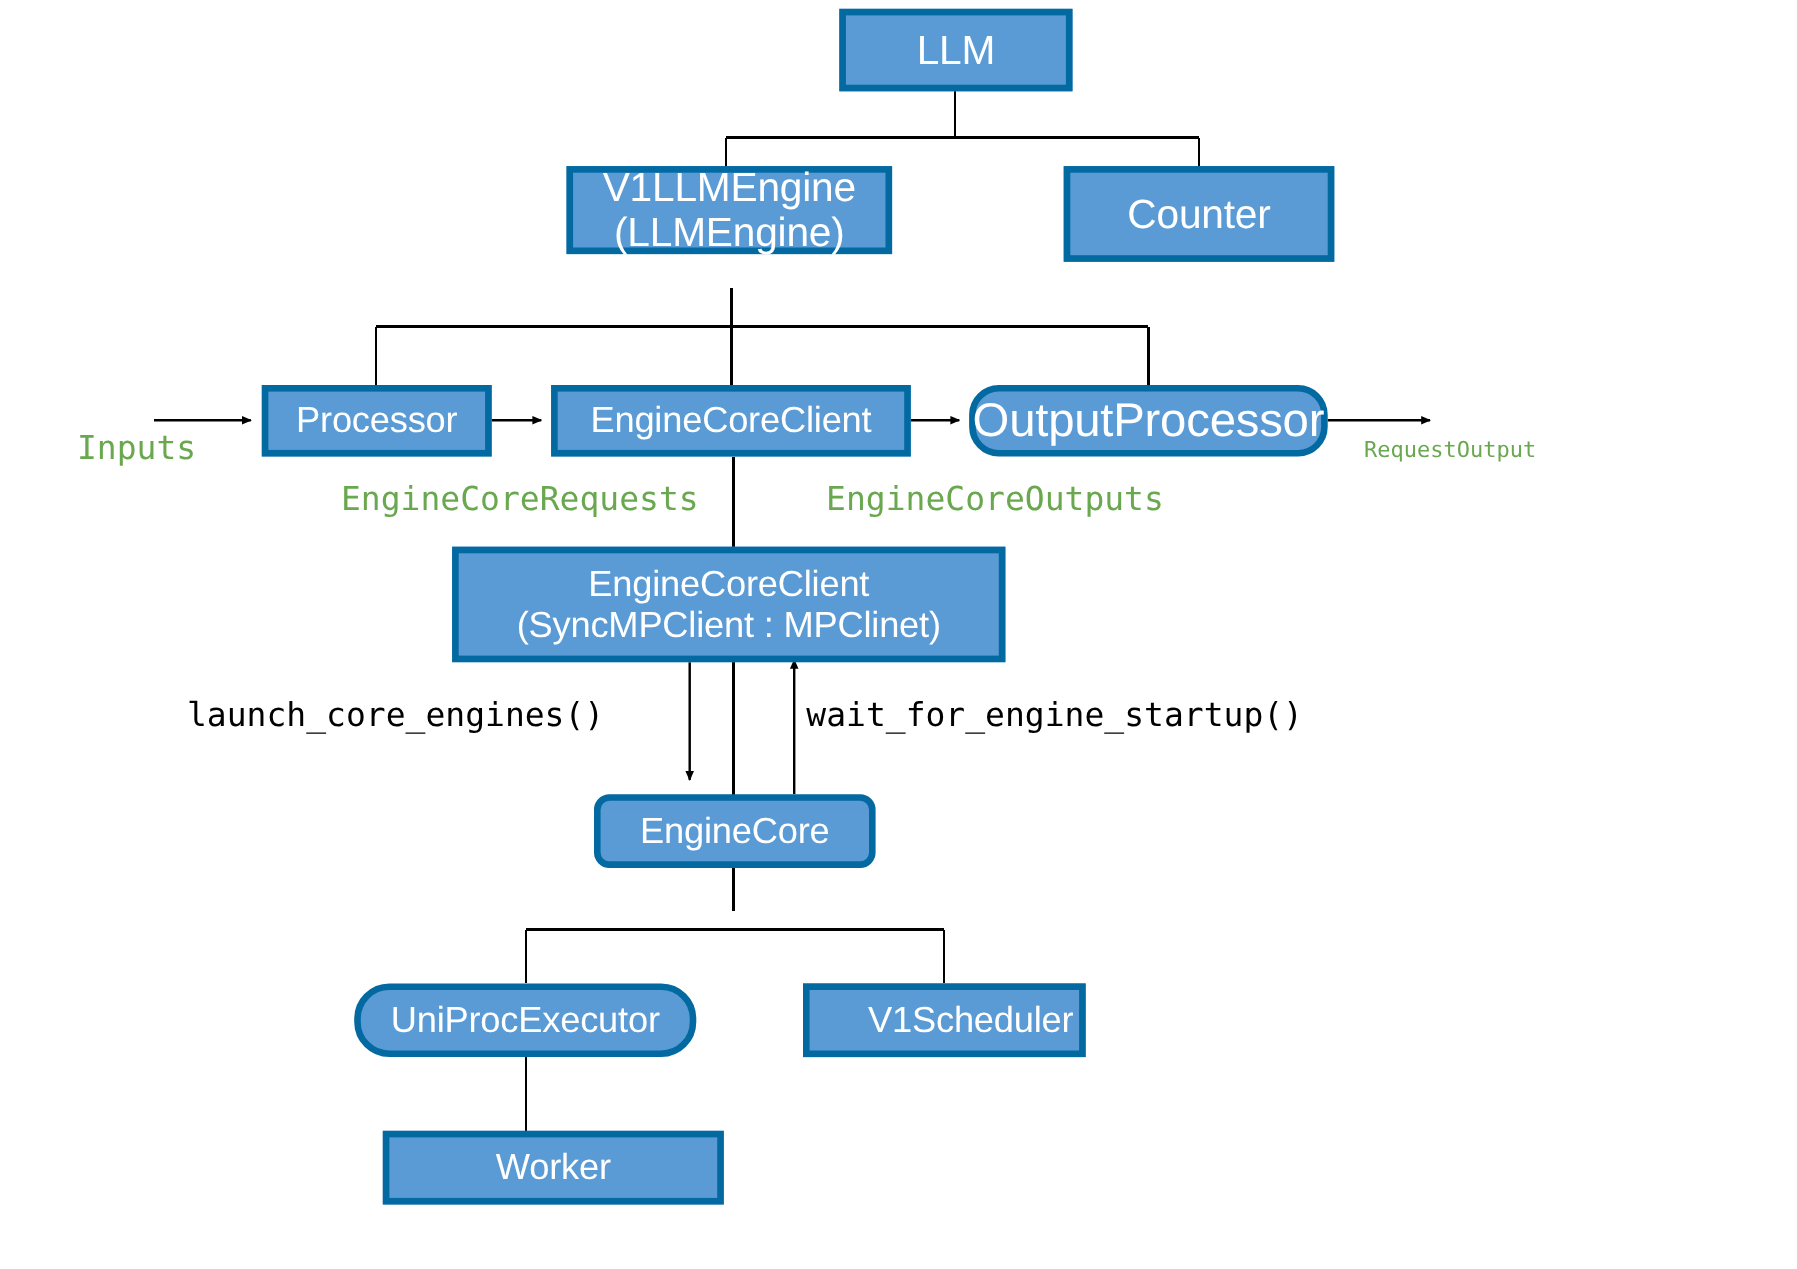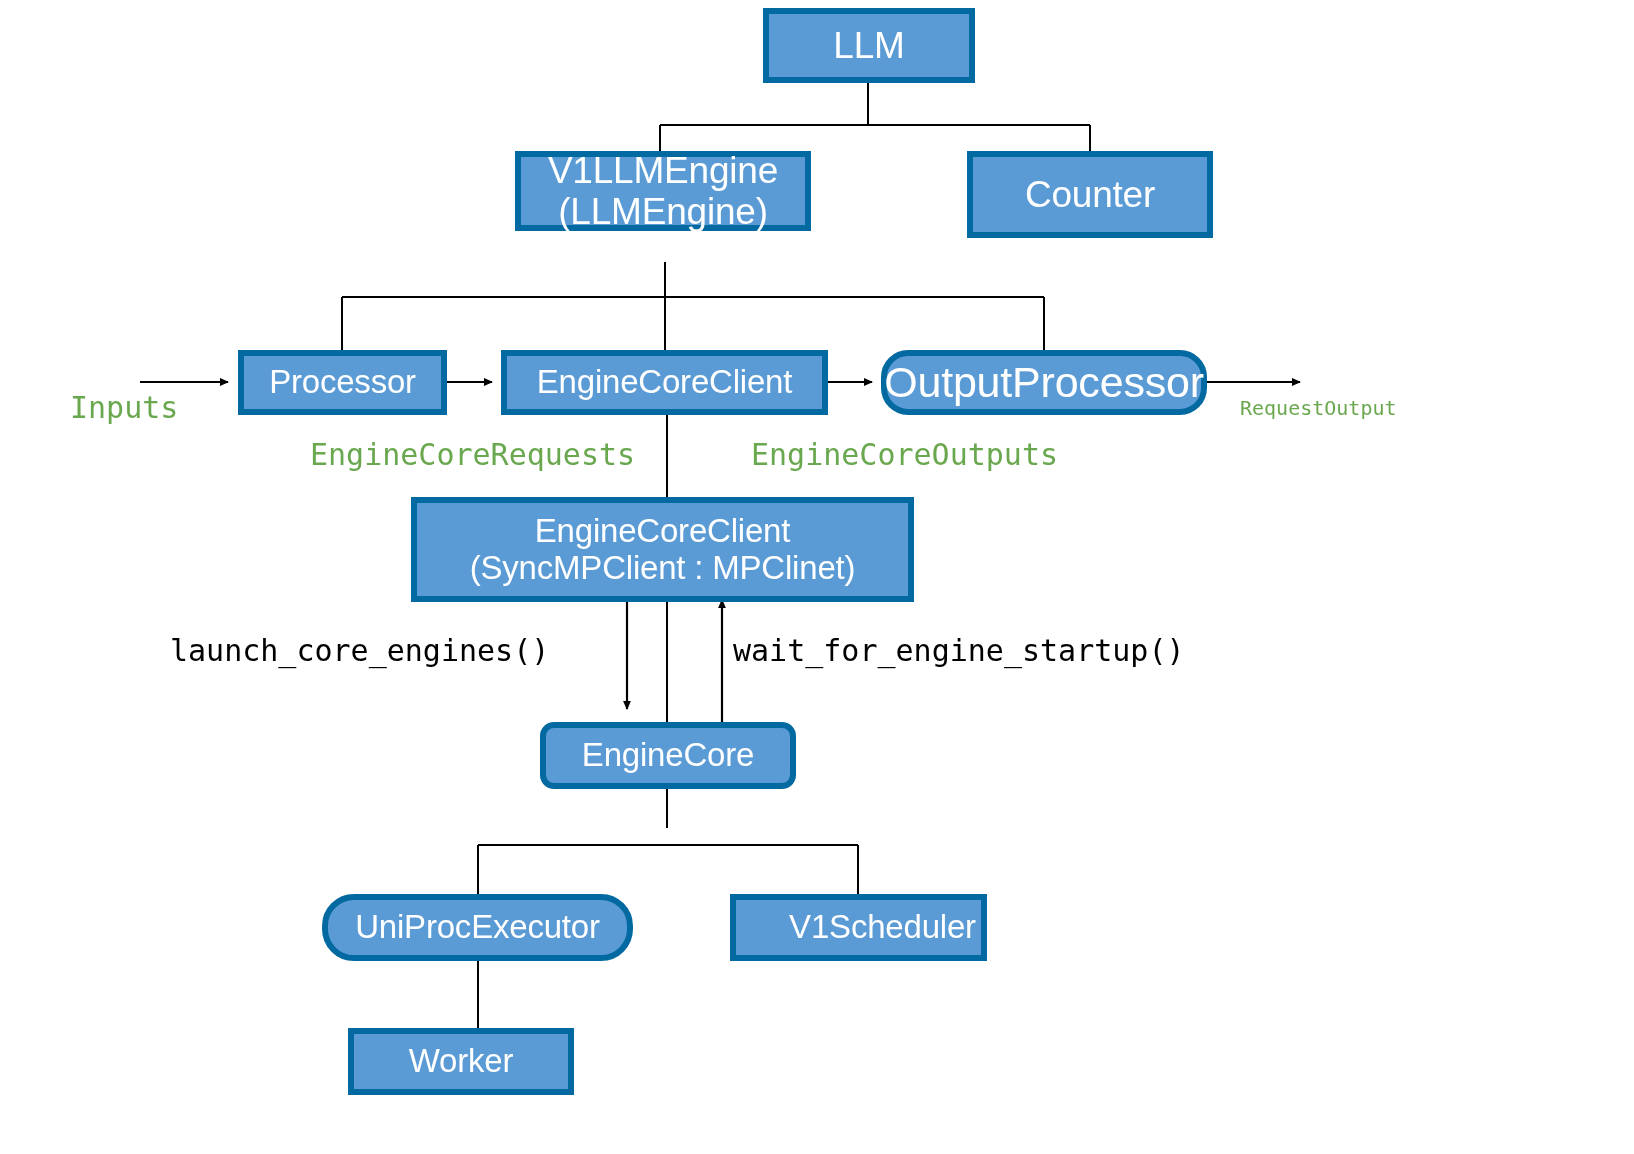--- a/index.html
+++ b/index.html
@@ -142,21 +142,21 @@
   </div>
 
   <div class="node" style="left:322px; top:894px; width:311px; height:67px; font-size:33px;border-radius:32px;">
     <span>UniProcExecutor</span>
   </div>
 
   <div class="node" style="left:730px; top:894px; width:257px; height:67px; font-size:33px;padding-left:48px;">
     <span>V1Scheduler</span>
   </div>
 
-  <div class="node" style="left:348px; top:1028px; width:226px; height:67px; font-size:33px;">
+  <div class="node" style="left:348px; top:1028px; width:310px; height:67px; font-size:33px;">
     <span>Worker</span>
   </div>
 
   <div class="anno green" style="left:70px; top:390px; font-size:30px;">Inputs</div>
 
   <div class="anno green" style="left:1240px; top:396px; font-size:20px;">RequestOutput</div>
 
   <div class="anno green" style="left:282px; top:437px; font-size:30px;margin-left:28px;">EngineCoreRequests</div>
 
   <div class="anno green" style="left:715px; top:437px; font-size:30px;margin-left:36px;">EngineCoreOutputs</div>

